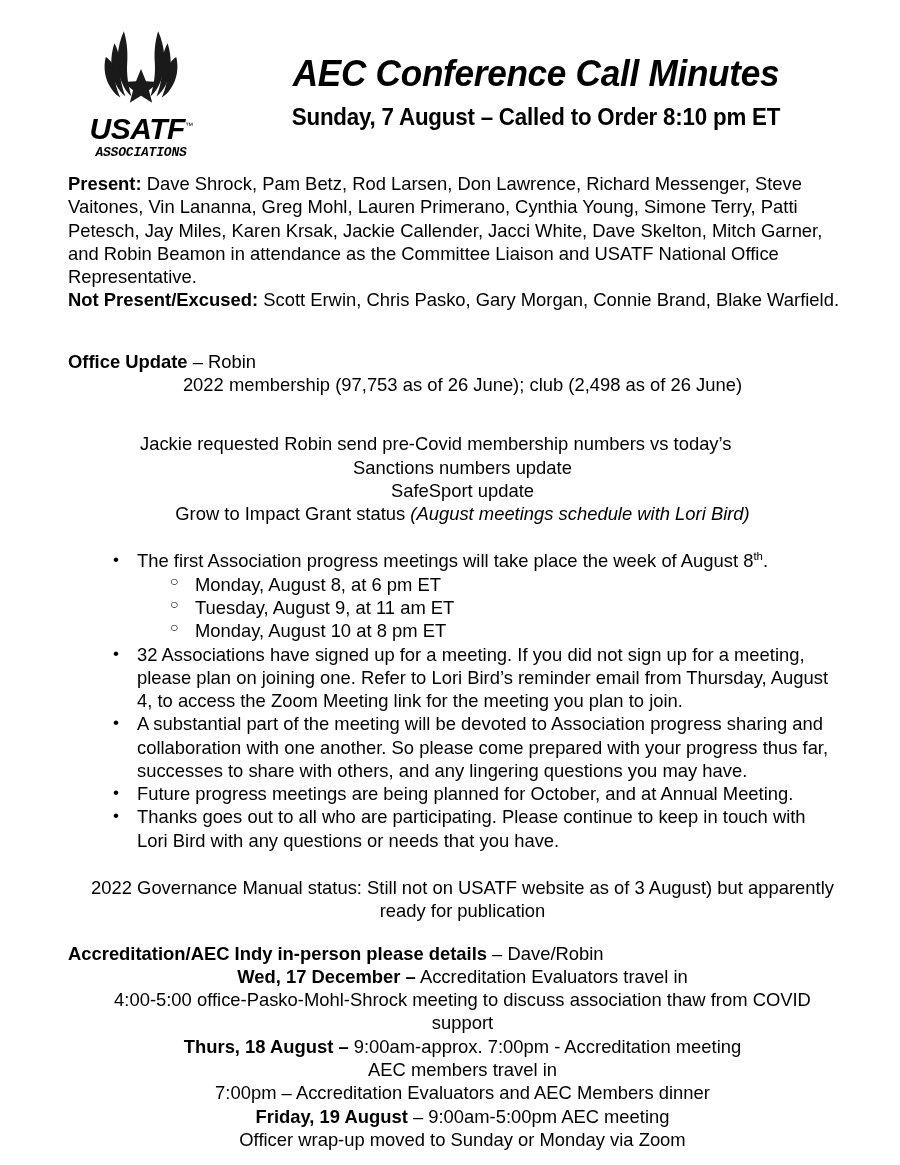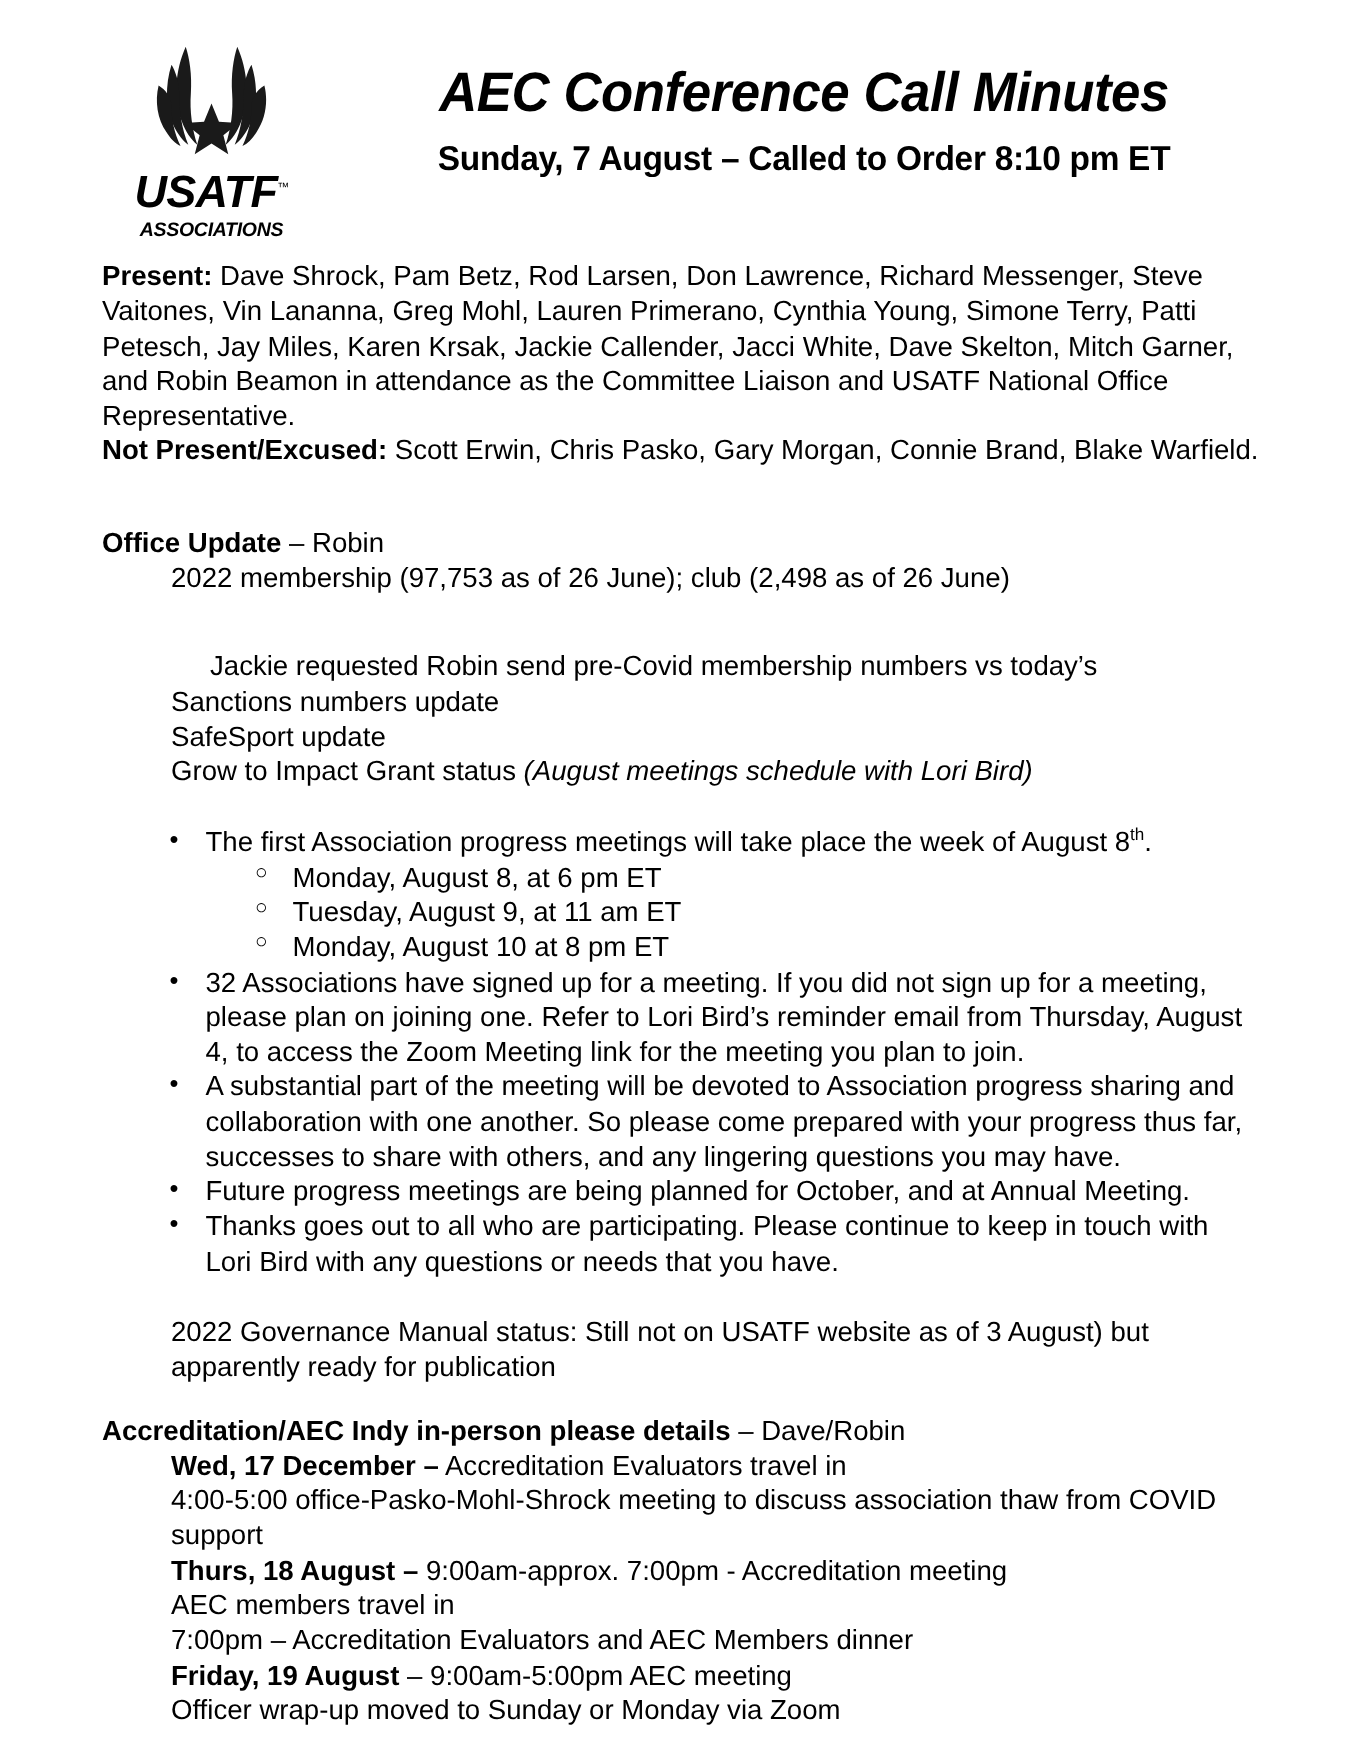--- a/index.html
+++ b/index.html
@@ -52,34 +52,34 @@
     position: relative;
   }
   .logo-tm {
     font-size: 8px;
     vertical-align: super;
     font-style: normal;
     font-weight: 400;
   }
   .logo-assoc {
     text-align: center;
-    font-family: Liberation Sans, sans-serif;
+    font-family: Liberation Mono, monospace;
     font-weight: 700;
     font-style: italic;
     font-size: 13px;
     letter-spacing: -0.2px;
     line-height: 1.1;
     margin-top: 1px;
   }
 
   .title-block {
     position: absolute;
     left: 196px;
     right: 24px;
-    top: 42px;
+    top: 54px;
     text-align: center;
   }
   .doc-title {
     font-family: "Liberation Sans", sans-serif;
     font-weight: 700;
     font-style: italic;
     font-size: 37px;
     letter-spacing: -0.3px;
     line-height: 1.08;
     margin: 0;
@@ -107,21 +107,21 @@
   }
   p {
     margin: 0;
   }
   .b { font-weight: 700; }
   .i { font-style: italic; }
   sup { font-size: 0.62em; vertical-align: super; line-height: 0; }
   .spacer-md { height: 19px; }
   .spacer-lg { height: 24px; }
 
-  .indent-1 { margin-left: 46px; }
+  .indent-1 { margin-left: 17px; text-align: center; }
   .indent-2 { margin-left: 72px; margin-top: 36px; }
 
   
   ul.lvl1 {
     margin: 0;
     padding: 0;
     list-style: none;
   }
   ul.lvl1 > li {
     position: relative;

